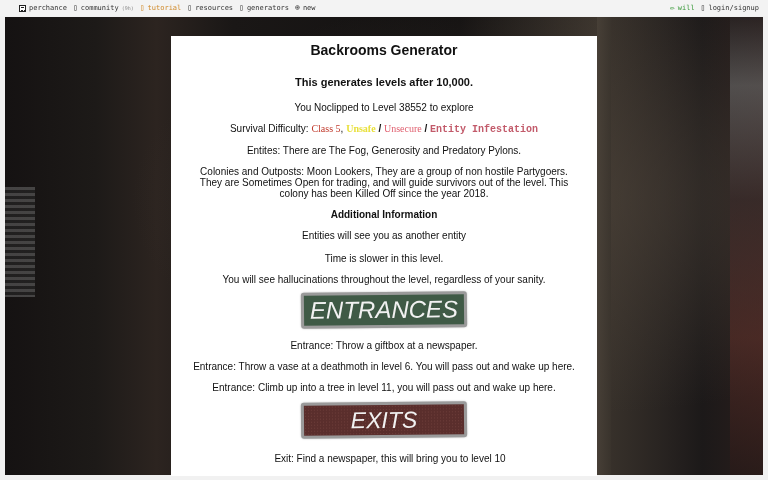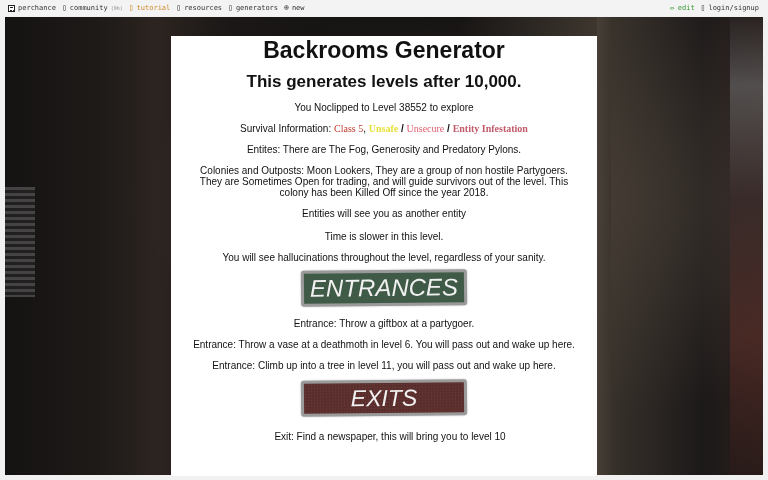--- a/index.html
+++ b/index.html
@@ -10,21 +10,21 @@
       position: relative;
     }
     
     .topbar {
       position: absolute; left: 0; top: 0; width: 768px; height: 16px;
       background: #f3f3f3;
       font-family: "DejaVu Sans Mono", monospace;
       font-size: 7px; color: #333;
       display: flex; align-items: center;
     }
-    .topbar .left { display: flex; align-items: center; padding-left: 8px; gap: 6px; }
+    .topbar .left { display: flex; align-items: center; padding-left: 8px; gap: 6px; margin-left: 11px; }
     .topbar .right { margin-left: auto; display: flex; align-items: center; gap: 6px; padding-right: 9px; }
     .nav-item { display: flex; align-items: center; gap: 3px; white-space: nowrap; cursor: pointer; }
     .nav-item .ico { font-size: 8px; line-height: 1; }
     .nav-item.tutorial { color: #d08a2a; }
     .nav-item.edit { color: #3a9a3a; }
     .small { font-size: 5px; color: #888; }
     .dice {
       display: inline-block; width: 7px; height: 7px; border: 1px solid #222;
       position: relative; box-sizing: border-box; background: #fff;
     }
@@ -59,34 +59,34 @@
     }
 
     
     .panel {
       position: absolute; left: 171px; top: 36px; width: 426px; height: 440px;
       background: #ffffff;
       text-align: center; color: #111;
       overflow: hidden;
     }
     .panel h1 {
-      margin: 3px 0 0 0; font-size: 23px; font-weight: bold; line-height: 22px;
+      margin: 3px 0 0 0; font-size: 14px; font-weight: bold; line-height: 22px;
     }
     .panel h3 {
-      margin: 14px 0 0 0; font-size: 17px; font-weight: bold; line-height: 14px;
+      margin: 14px 0 0 0; font-size: 11px; font-weight: bold; line-height: 14px;
     }
     .panel p {
       margin: 0; font-size: 10px; line-height: 11px;
     }
     .p1 { margin-top: 13px !important; }
     .gap { margin-top: 10px !important; }
     .diff-class { color: #c0392b; font-family: "Liberation Serif", serif; font-weight: normal; }
     .diff-unsafe { color: #e8e03a; font-family: "Liberation Serif", serif; font-weight: bold; }
     .diff-unsecure { color: #e06070; font-family: "Liberation Serif", serif; font-weight: normal; }
-    .diff-entity { color: #c25a6a; font-family: Liberation Serif, serif; font-weight: bold; text-align: center; }
+    .diff-entity { color: #c25a6a; font-family: Liberation Mono, monospace; font-weight: bold; text-align: center; }
     .sep { font-weight: bold; color: #111; }
     .addl { font-weight: bold; margin-top: 10px !important; }
     .banner {
       margin: 7px auto 0 auto; width: 166px; height: 36px;
       border: 3px solid #9a9a9a; border-radius: 3px;
       box-sizing: border-box;
       display: flex; align-items: center; justify-content: center;
       font-style: italic; font-size: 24px; color: #f1f1f1; letter-spacing: 0px;
       transform: rotate(-0.6deg);
       box-shadow: 0 0 2px #bbb;
@@ -127,46 +127,47 @@
       <span>generators</span>
     </div>
     <div class="nav-item">
       <span class="ico">⊕</span>
       <span>new</span>
     </div>
   </div>
   <div class="right">
     <div class="nav-item edit">
       <span class="ico">✏</span>
-      <span>edit</span>
+      <span>will</span>
     </div>
     <div class="nav-item">
       <span class="ico">▯</span>
       <span>login/signup</span>
     </div>
   </div>
 </div>
 
 <div class="stage">
   <div class="stripe"></div>
   <div class="pillar"></div>
   <div class="graffiti-r"></div>
 </div>
 
 <div class="panel">
   <h1>Backrooms Generator</h1>
   <h3>This generates levels after 10,000.</h3>
   <p class="p1">You Noclipped to Level 38552 to explore</p>
   <p class="gap">
-    <span>Survival Information: </span><span class="diff-class">Class 5</span><span>, </span><span class="diff-unsafe">Unsafe</span><span class="sep"> / </span><span class="diff-unsecure">Unsecure</span><span class="sep"> / </span><span class="diff-entity">Entity Infestation</span>
+    <span>Survival Difficulty: </span><span class="diff-class">Class 5</span><span>, </span><span class="diff-unsafe">Unsafe</span><span class="sep"> / </span><span class="diff-unsecure">Unsecure</span><span class="sep"> / </span><span class="diff-entity">Entity Infestation</span>
   </p>
   <p class="gap">Entites: There are The Fog, Generosity and Predatory Pylons.</p>
   <p class="gap" style="padding: 0 17px;">Colonies and Outposts: Moon Lookers, They are a group of non hostile Partygoers. They are Sometimes Open for trading, and will guide survivors out of the level. This colony has been Killed Off since the year 2018.</p>
+  <p class="addl">Additional Information</p>
   <p class="gap">Entities will see you as another entity</p>
   <p class="gap" style="margin-top:12px !important;">Time is slower in this level.</p>
   <p class="gap">You will see hallucinations throughout the level, regardless of your sanity.</p>
   <div class="banner entrances">ENTRANCES</div>
-  <p class="gap" style="margin-top:12px !important;">Entrance: Throw a giftbox at a partygoer.</p>
+  <p class="gap" style="margin-top:12px !important;">Entrance: Throw a giftbox at a newspaper.</p>
   <p class="gap">Entrance: Throw a vase at a deathmoth in level 6. You will pass out and wake up here.</p>
   <p class="gap">Entrance: Climb up into a tree in level 11, you will pass out and wake up here.</p>
   <div class="banner exits">EXITS</div>
   <p class="gap" style="margin-top:15px !important;margin-left:12px;">Exit: Find a newspaper, this will bring you to level 10</p>
 </div>
 
 </body></html>

